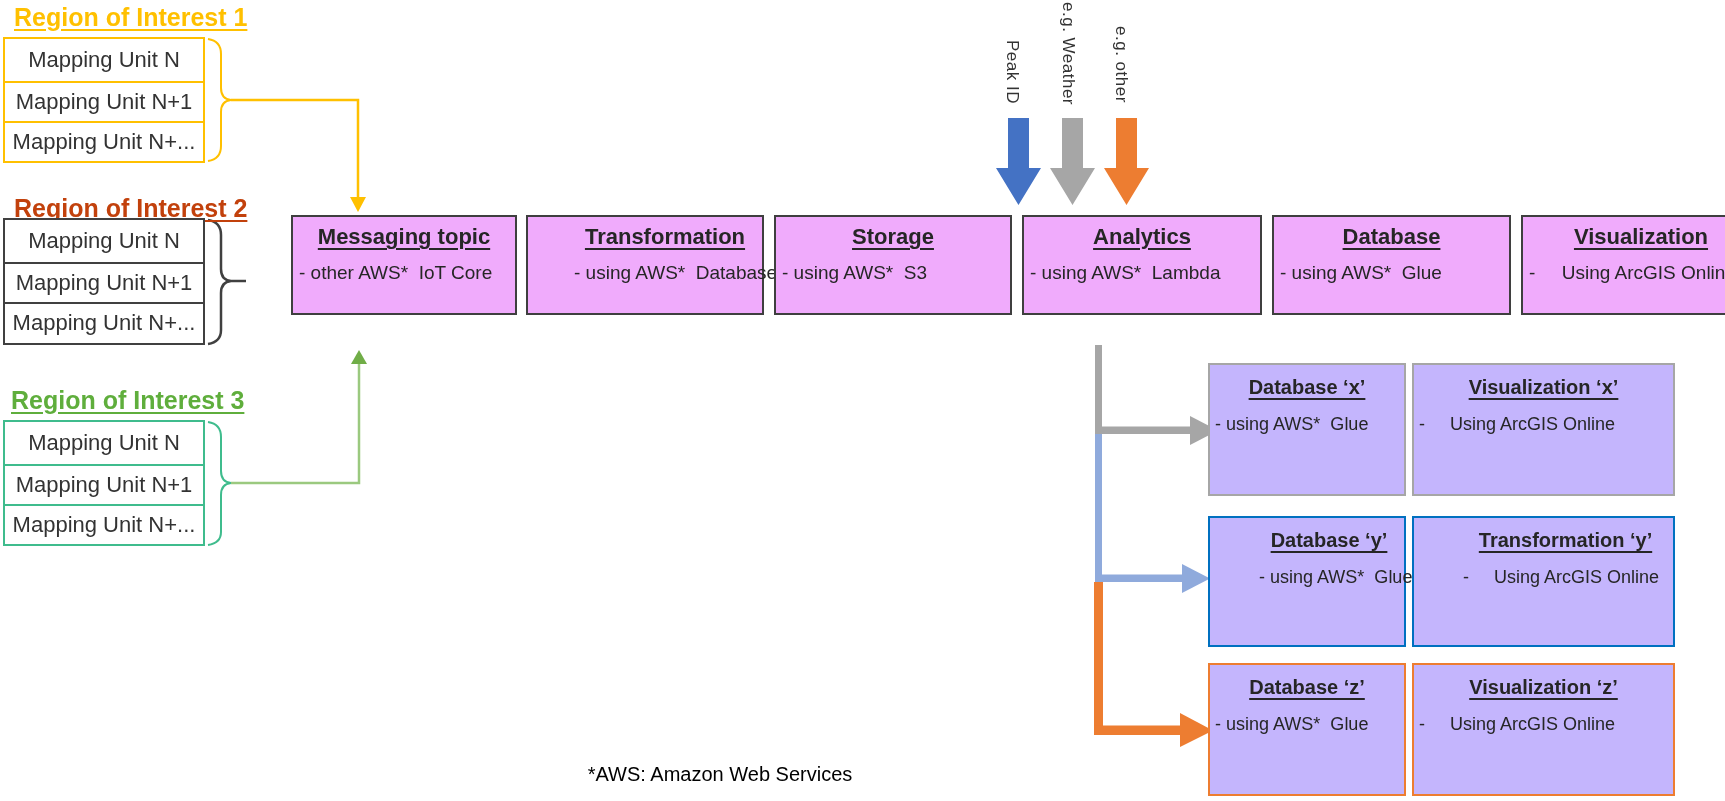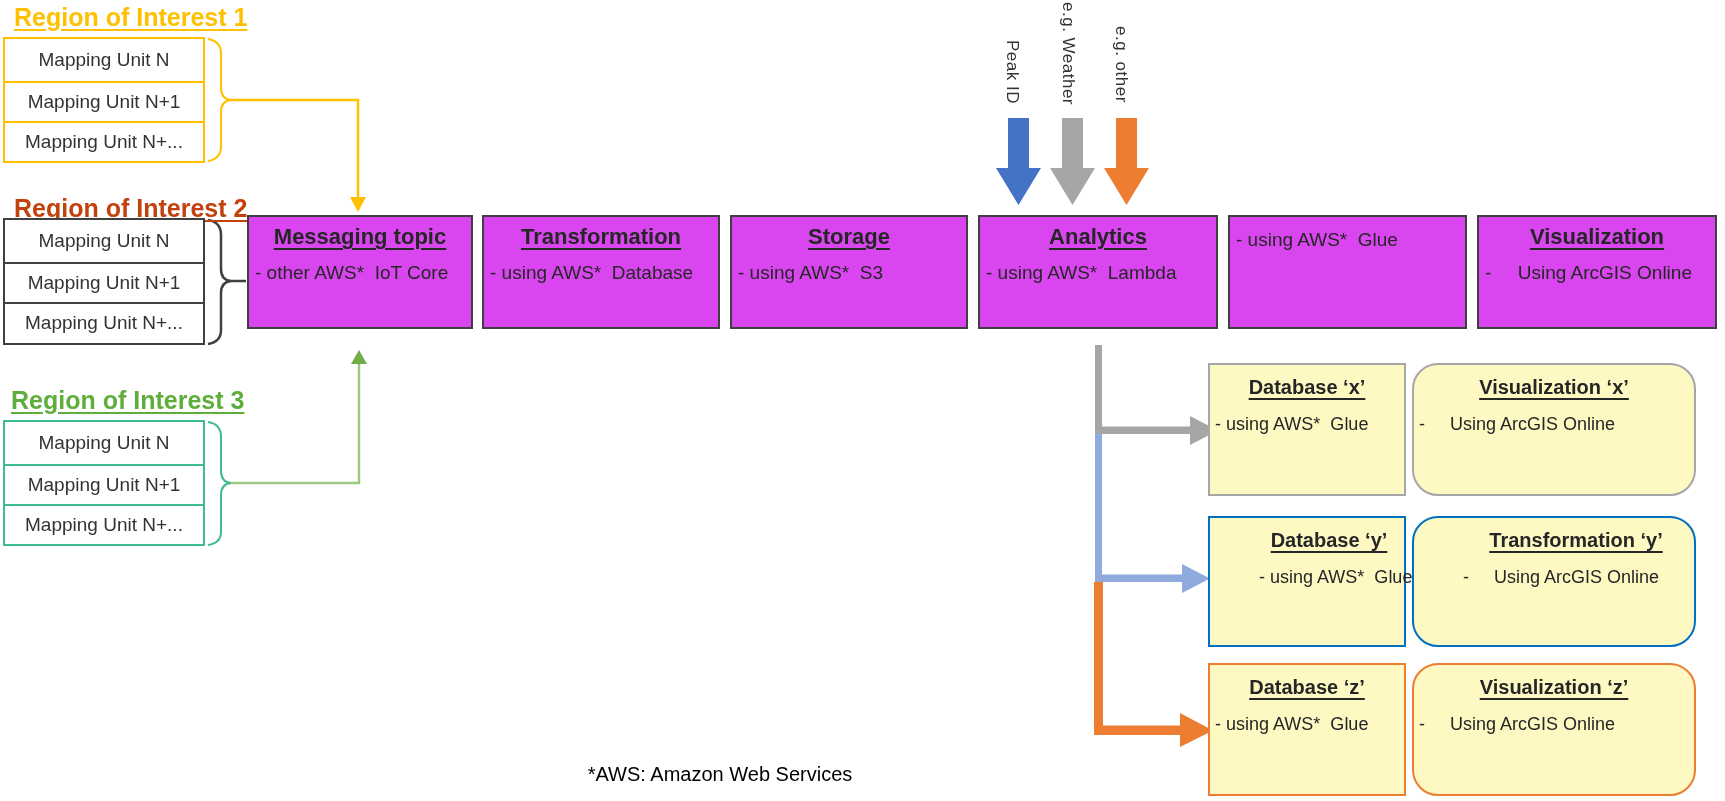--- a/index.html
+++ b/index.html
@@ -12,40 +12,40 @@
 
   
   .region-title{position:absolute;font-size:25px;font-weight:bold;text-decoration:underline;text-underline-offset:3px;white-space:nowrap;}
   .rt-1{left:14px;top:3px;color:#FFC000;}
   .rt-2{left:14px;top:194px;color:#c2410c;}
   .rt-3{left:11px;top:386px;color:#5FAE3C;}
   .region-box{position:absolute;left:3px;width:202px;background:#fff;}
   .rb-1{top:37px;height:126px;border:2px solid #FFC000;}
   .rb-2{top:218px;height:127px;border:2.5px solid #404040;}
   .rb-3{top:420px;height:126px;border:2px solid #3FBC8D;}
-  .map-row{height:42px;display:flex;align-items:center;justify-content:center;font-size:19px;color:#333;white-space:nowrap;}
+  .map-row{height:42px;display:flex;align-items:center;justify-content:center;font-size:22px;color:#333;white-space:nowrap;}
   .rb-1 .map-row + .map-row{border-top:2px solid #FFC000;height:40px;}
   .rb-2 .map-row + .map-row{border-top:2.5px solid #404040;height:40px;}
   .rb-3 .map-row + .map-row{border-top:2px solid #3FBC8D;height:40px;}
 
   
-  .pipe-box{position:absolute;top:215px;height:114px;border:2.5px solid #3F3F3F;background:#d946ef;}
+  .pipe-box{position:absolute;top:215px;height:100px;border:2.5px solid #3F3F3F;background:#f0abfc;margin-left:44px;}
   .pb-0{left:247px;width:226px;}
-  .pb-1{left:482px;width:238px;}
+  .pb-1{left:482px;width:238px;padding-left:40px;}
   .pb-2{left:730px;width:238px;}
   .pb-3{left:978px;width:240px;}
   .pb-4{left:1228px;width:239px;}
   .pb-5{left:1477px;width:240px;}
   .pipe-title{margin-top:7px;text-align:center;font-size:22px;font-weight:bold;text-decoration:underline;text-underline-offset:4px;white-space:nowrap;}
   .pipe-body{margin-top:12px;padding-left:6px;font-size:19px;white-space:pre;color:#262626;}
 
   
-  .sub-box{position:absolute;background:#fef9c3;}
+  .sub-box{position:absolute;background:#c4b5fd;}
   .sub-db{left:1208px;width:198px;}
-  .sub-vis{left:1412px;width:284px;border-radius:26px;}
+  .sub-vis{left:1412px;width:263px;}
   .row-x{top:363px;height:133px;border:2px solid #A6A6A6;}
   .row-y{top:516px;height:131px;border:2.5px solid #0070C0;padding-left:44px;}
   .row-z{top:663px;height:133px;border:2.5px solid #ED7D31;}
   .sub-title{margin-top:11px;text-align:center;font-size:20px;font-weight:bold;text-decoration:underline;text-underline-offset:4px;white-space:nowrap;}
   .sub-body{margin-top:15px;padding-left:5px;font-size:18px;white-space:pre;color:#262626;}
 
   
   .vlabel{position:absolute;writing-mode:vertical-rl;font-size:17px;color:#333;white-space:nowrap;letter-spacing:.5px;}
   .vl-0{left:1002px;top:40px;}
   .vl-1{left:1058px;top:2px;}
@@ -119,20 +119,21 @@
   </div>
   <div class="pipe-box pb-2">
     <div class="pipe-title">Storage</div>
     <div class="pipe-body">- using AWS*  S3</div>
   </div>
   <div class="pipe-box pb-3">
     <div class="pipe-title">Analytics</div>
     <div class="pipe-body">- using AWS*  Lambda</div>
   </div>
   <div class="pipe-box pb-4">
+    <div class="pipe-title">Database</div>
     <div class="pipe-body">- using AWS*  Glue</div>
   </div>
   <div class="pipe-box pb-5">
     <div class="pipe-title">Visualization</div>
     <div class="pipe-body">-     Using ArcGIS Online</div>
   </div>
 
   <div class="vlabel vl-0">Peak ID</div>
   <div class="vlabel vl-1">e.g. Weather</div>
   <div class="vlabel vl-2">e.g. other</div>

